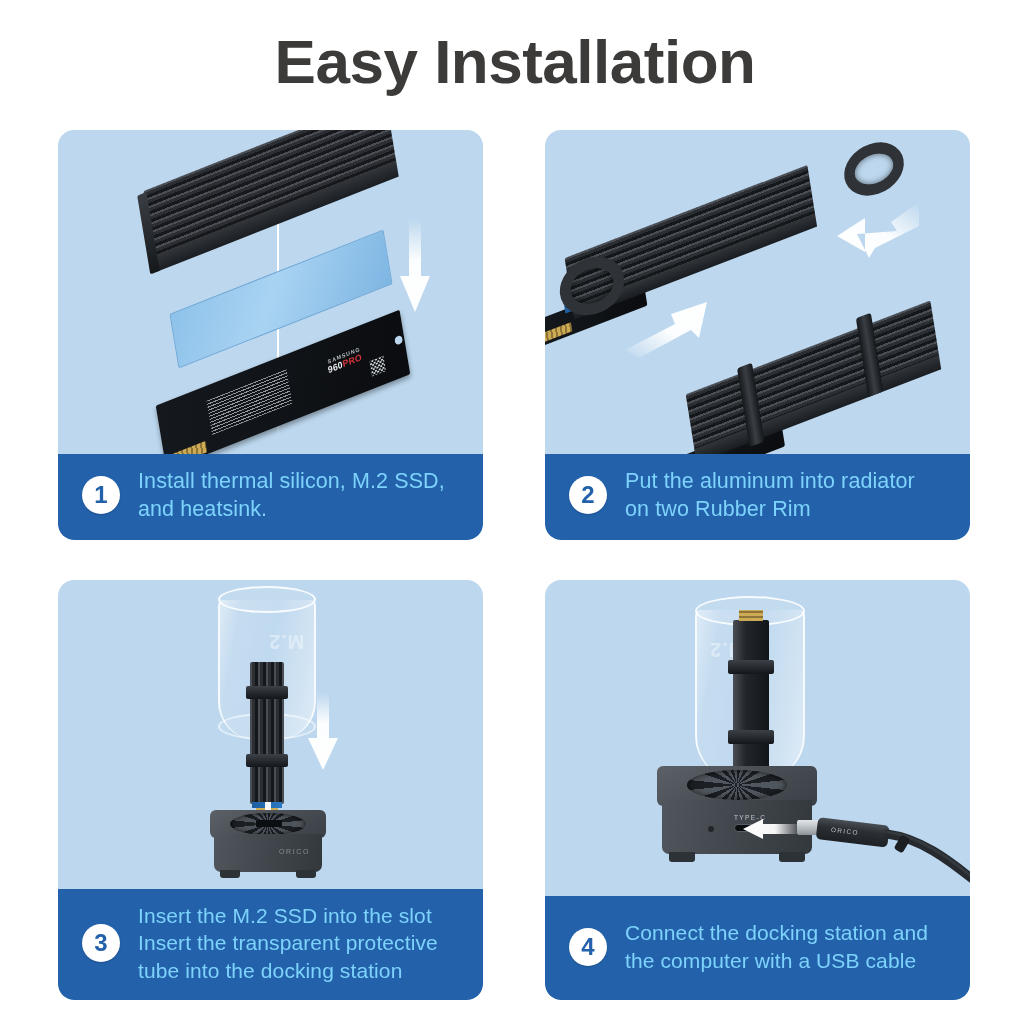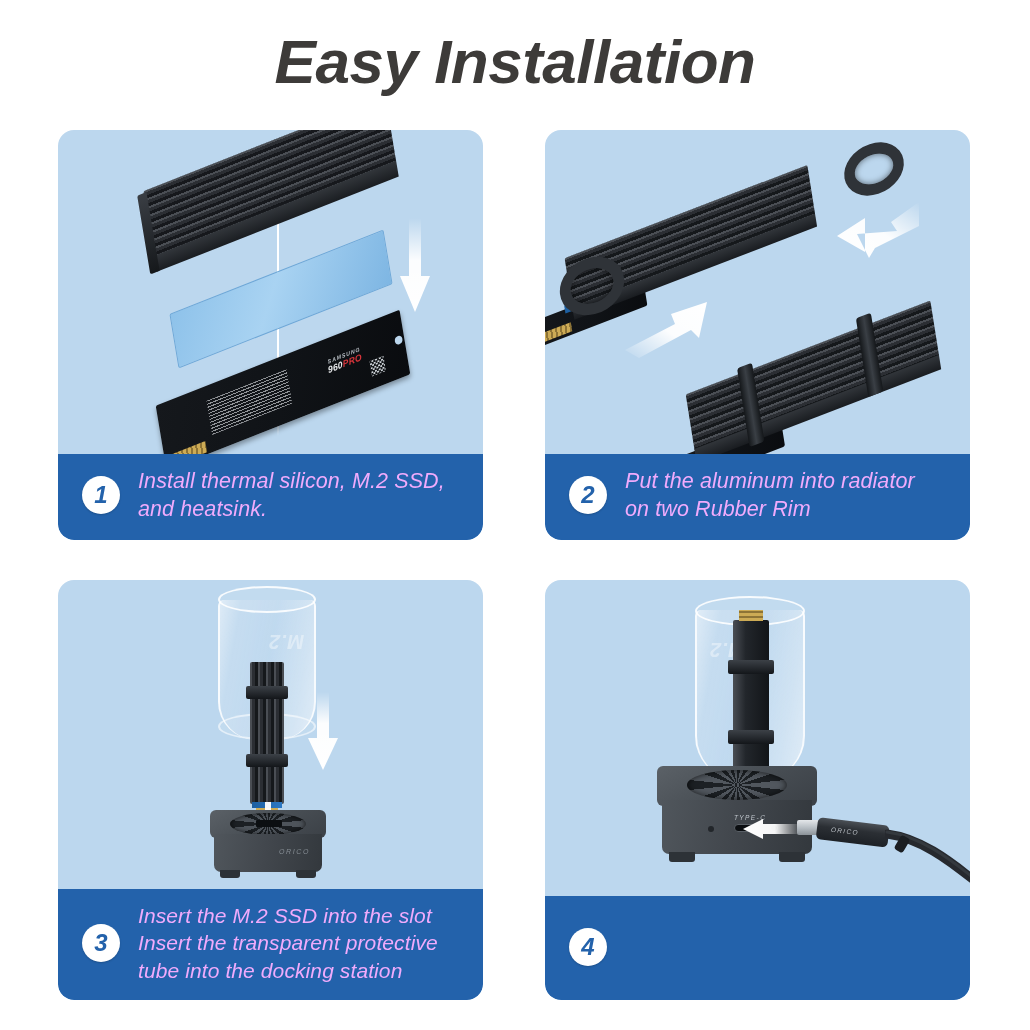--- a/index.html
+++ b/index.html
@@ -7,21 +7,20 @@
   html, body {
     width: 1030px; height: 1030px;
     background: #ffffff;
     font-family: "Liberation Sans", sans-serif;
     overflow: hidden;
   }
   .page {
     position: relative;
     width: 1030px; height: 1030px;
     background: #ffffff;
-    font-style: italic;
   }
 
   
   .title {
     position: absolute;
     top: 26px; left: 0; width: 1030px;
     text-align: center;
     font-size: 62px;
     font-weight: 700;
     letter-spacing: -0.5px;
@@ -74,21 +73,21 @@
     color: #2362ab;
     font-size: 24px;
     font-weight: 700;
     display: flex;
     align-items: center;
     justify-content: center;
     line-height: 1;
     box-shadow: 0 1px 2px rgba(0,0,0,.18);
   }
   .cap-text {
-    color: #f0abfc;
+    color: #7dd3fc;
     font-size: 21.5px;
     line-height: 1.33;
     letter-spacing: .1px;
     white-space: pre-line;
   }
   .panel.tall .cap-text { font-size: 21px; line-height: 1.3; }
 
   
   .obj { position: absolute; }
 
@@ -495,17 +494,19 @@
             <path d="M2 10 C 34 14, 62 34, 96 62" stroke="#26292e" stroke-width="9" fill="none" stroke-linecap="round"></path>
             <path d="M2 8 C 34 12, 62 32, 96 60" stroke="#3b4046" stroke-width="3" fill="none" stroke-linecap="round" opacity=".7"></path>
           </svg>
           <div style="position:absolute;left:100px;top:24px;width:10px;height:16px;
                       background:#1b1e22;border-radius:3px;transform:rotate(30deg);"></div>
         </div>
       </div>
 
       <div class="caption">
         <div class="badge">4</div>
+        <div class="cap-text">Connect the docking station and
+the computer with a USB cable</div>
       </div>
     </div>
 
   </div>
 </div>
 
 </body></html>

